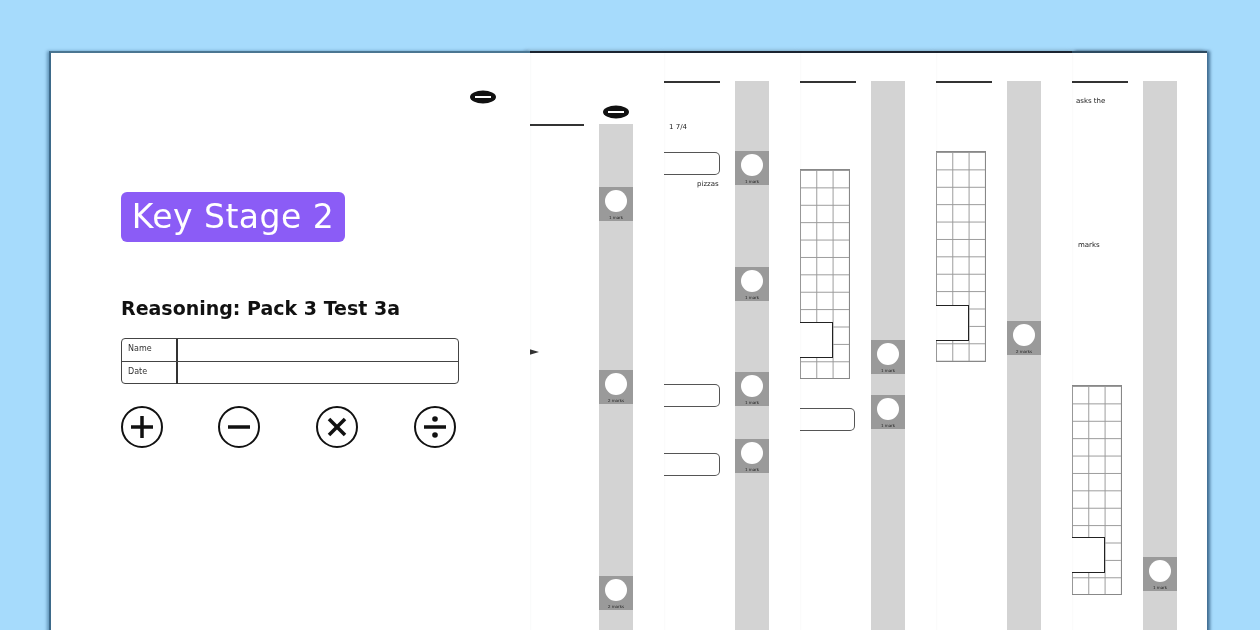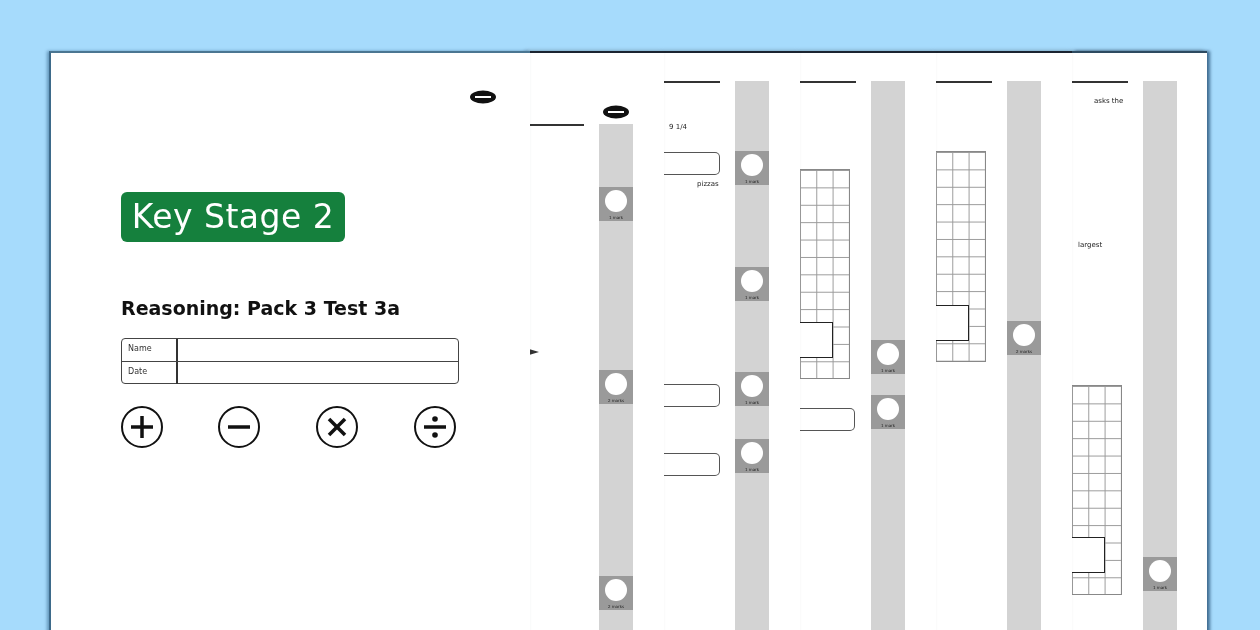--- a/index.html
+++ b/index.html
@@ -10,21 +10,21 @@
   }
   .page {
     position:absolute; background:#fff; top:51px; height:600px;
     box-shadow:-3px 0 4px rgba(0,0,0,0.35);
     border-top:2px solid #1b2430;
   }
   .page.last { box-shadow:-3px 0 4px rgba(0,0,0,0.35), 3px 0 3px rgba(0,40,80,0.6); border-top:2px solid #2d4a60; }
   .cover { left:49px; width:479px; border-left:2px solid #3d6a8a; border-top:2px solid #4b7692; box-shadow:-2px 0 3px rgba(0,50,90,0.4); }
   .ks-badge {
     position:absolute; left:70px; top:139px; width:224px; height:50px;
-    background:#15803d; border-radius:6px; color:#fff;
+    background:#8b5cf6; border-radius:6px; color:#fff;
     font-family:"DejaVu Sans", sans-serif; font-size:33px; line-height:50px;
     text-align:center; letter-spacing:0.5px;
   }
   .title { position:absolute; left:70px; top:200px; font-size:33px; font-weight:bold; color:#111; }
   .subtitle { position:absolute; left:70px; top:244px; font-size:19px; font-weight:bold; color:#111; }
   .nd-table {
     position:absolute; left:70px; top:285px; width:338px; height:46px;
     border:1.5px solid #444; border-radius:4px; box-sizing:border-box;
   }
   .nd-row { position:absolute; left:0; right:0; height:22px; }
@@ -52,22 +52,22 @@
     background-size:16.3px 17.4px;
   }
   .grid-shape { position:absolute; border:1.5px solid #222; border-left:none; background:#fff; }
   .tiny { position:absolute; font-size:7px; color:#222; white-space:nowrap; }
 </style>
 </head>
 <body>
 
 <div class="page last" style="left:1072px; width:135px;">
   <div class="rule" style="left:0; top:28px; width:56px;"></div>
-  <div class="tiny" style="left:22px; top:44px;">asks the</div>
-  <div class="tiny" style="left:6px; top:188px;">largest</div>
+  <div class="tiny" style="left:4px; top:44px;">asks the</div>
+  <div class="tiny" style="left:6px; top:188px;">marks</div>
   <div class="grid" style="left:0; top:332px; width:49px; height:208px;"></div>
   <div class="grid-shape" style="left:0; top:484px; width:32px; height:34px;"></div>
   <div class="margin-col" style="left:71px;">
     <div class="mark-box" style="top:476px;">
       <div class="circle"></div>
       <div class="lbl">1 mark</div>
     </div>
   </div>
 </div>
 
@@ -95,21 +95,21 @@
     </div>
     <div class="mark-box" style="top:314px;">
       <div class="circle"></div>
       <div class="lbl">1 mark</div>
     </div>
   </div>
 </div>
 
 <div class="page" style="left:664px; width:136px;">
   <div class="rule" style="left:0; top:28px; width:56px;"></div>
-  <div class="tiny" style="left:5px; top:70px; font-size:7px;">9 1/4</div>
+  <div class="tiny" style="left:5px; top:70px; font-size:7px;">1 7/4</div>
   <div class="answer-box" style="left:0; top:99px; width:55px; height:21px;"></div>
   <div class="tiny" style="left:33px; top:127px;">pizzas</div>
   <div class="answer-box" style="left:0; top:331px; width:55px; height:21px;"></div>
   <div class="answer-box" style="left:0; top:400px; width:55px; height:21px;"></div>
   <div class="margin-col" style="left:71px;">
     <div class="mark-box" style="top:70px;">
       <div class="circle"></div>
       <div class="lbl">1 mark</div>
     </div>
     <div class="mark-box" style="top:186px;">

